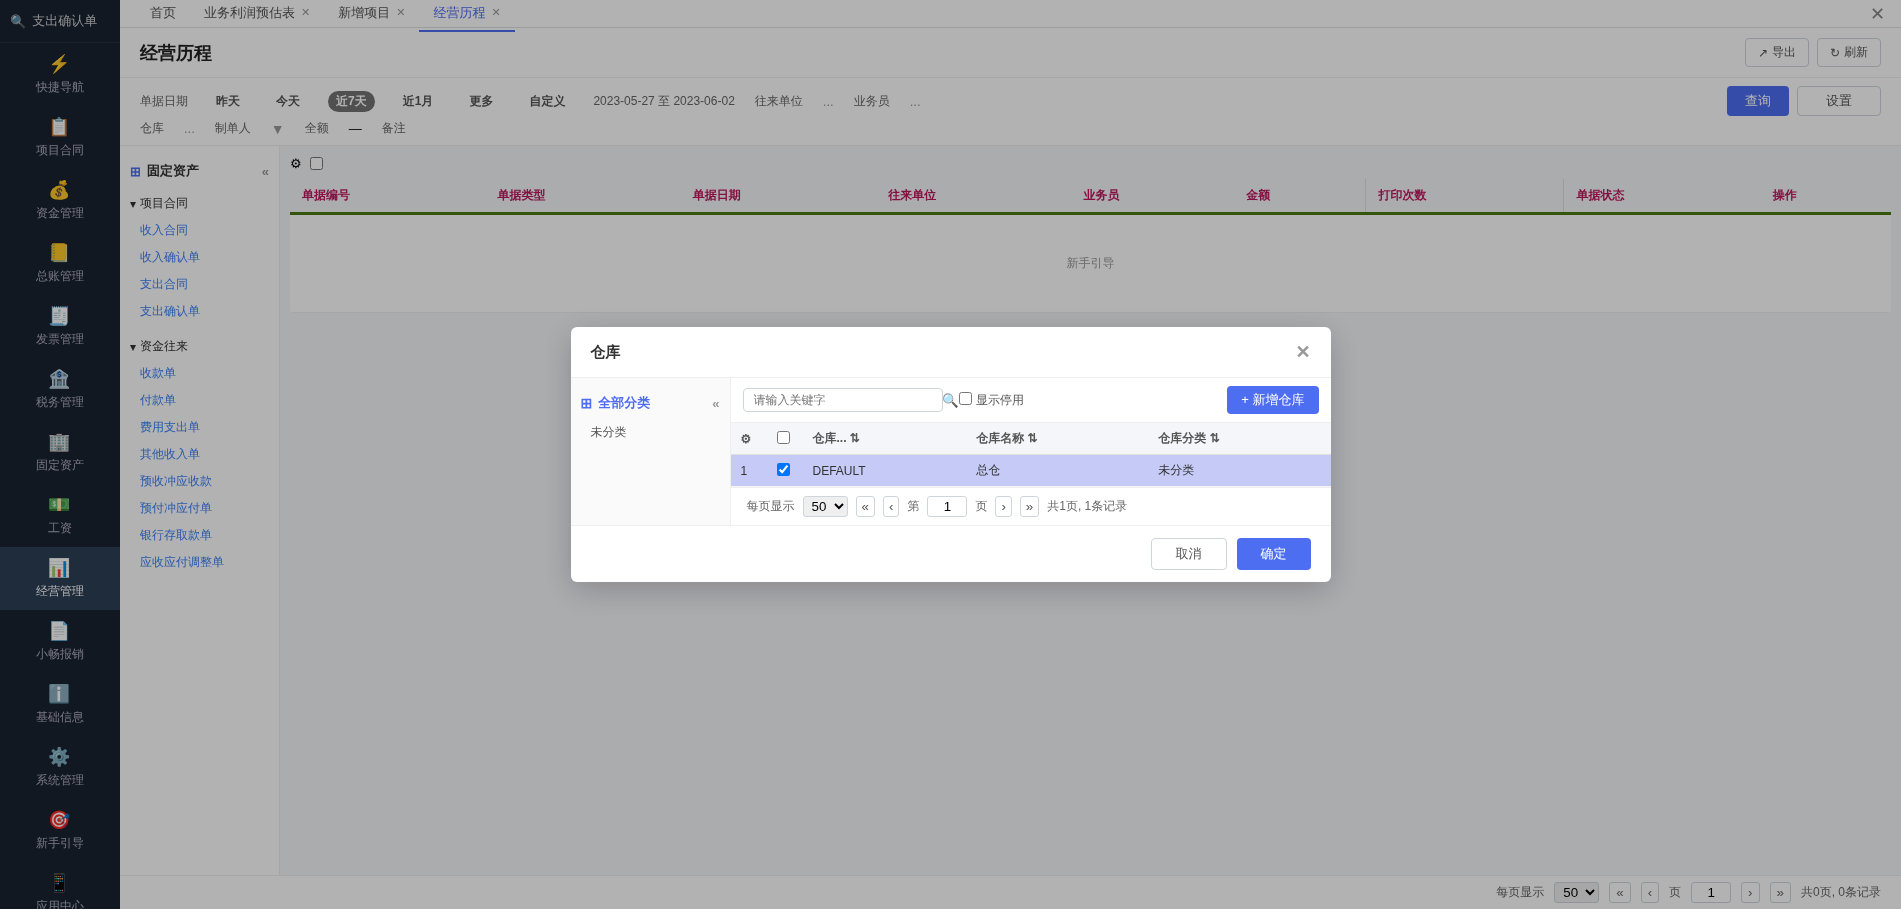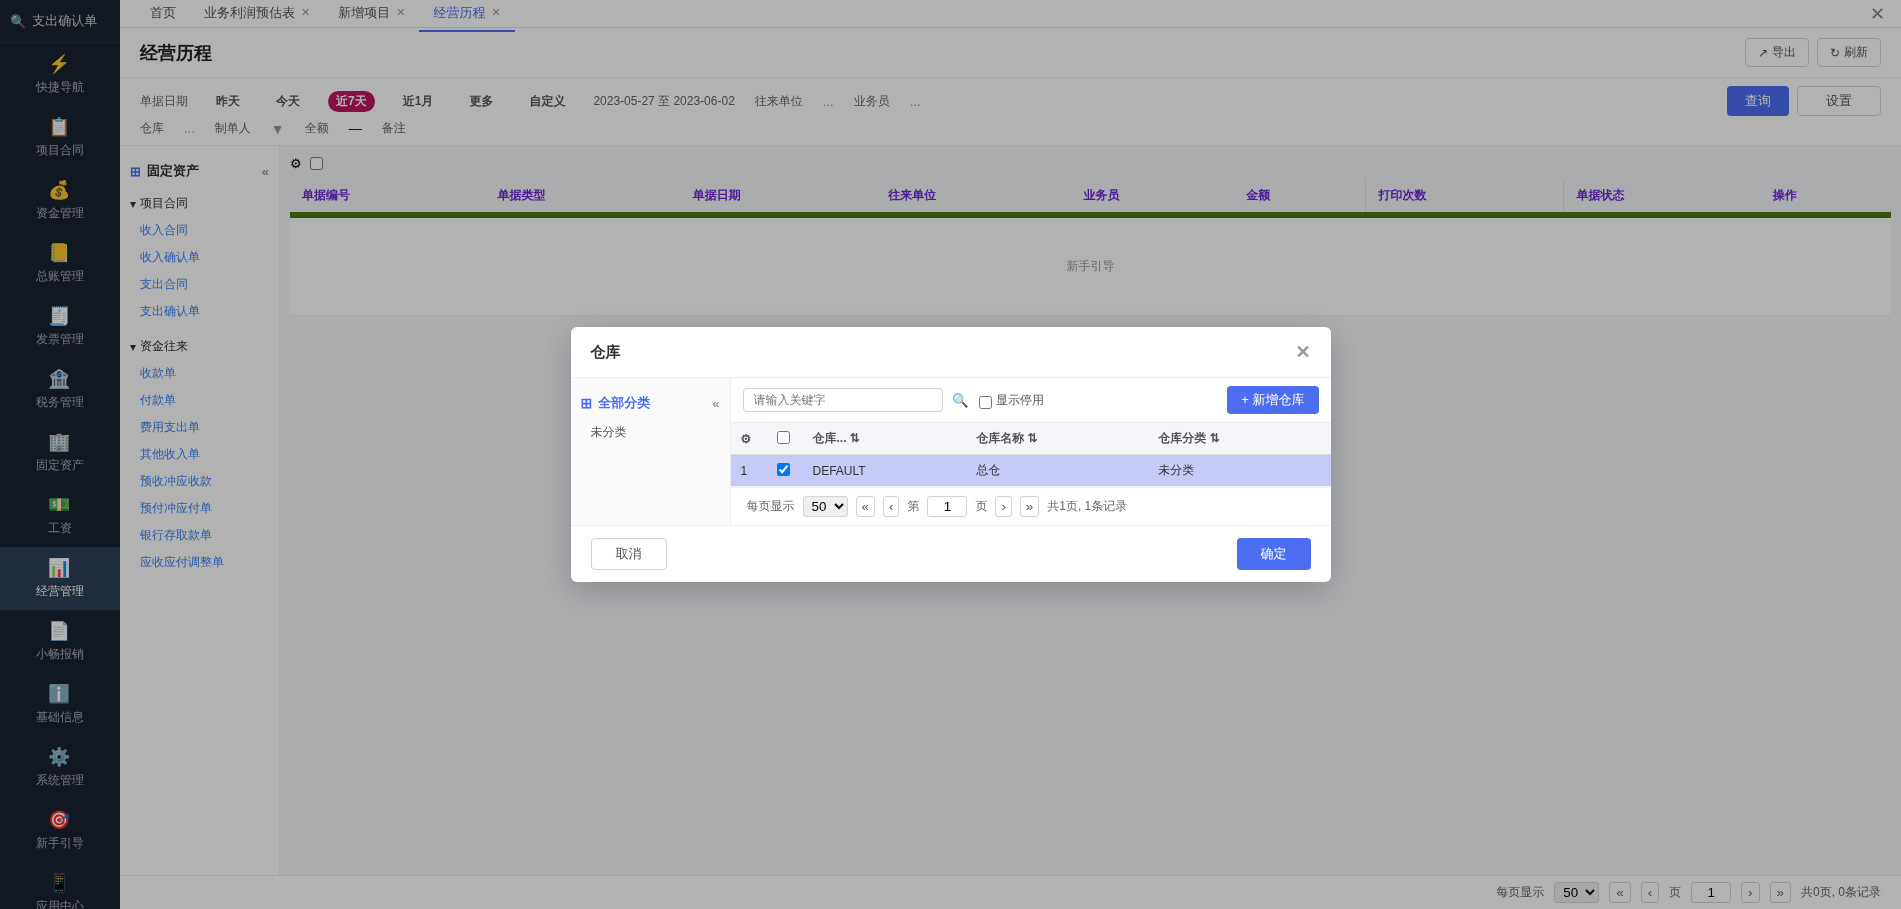--- a/index.html
+++ b/index.html
@@ -55,21 +55,21 @@
 
     
     .filter-bar {
       background: #fff; padding: 8px 20px; border-bottom: 1px solid #eee;
     }
     .filter-row { display: flex; align-items: center; gap: 20px; margin-bottom: 4px; }
     .filter-label { color: #666; font-size: 12px; white-space: nowrap; }
     .date-btn {
       padding: 2px 8px; border-radius: 3px; cursor: pointer; font-size: 12px; color: #555; border: none; background: none; font-weight: bold;
     }
-    .date-btn.active { background: #be185d; color: #fff; border-radius: 12px; }
+    .date-btn.active { background: #737373; color: #fff; border-radius: 12px; }
     .date-range { font-size: 12px; color: #666; }
     .filter-dots { color: #999; cursor: pointer; }
     .filter-select-icon { color: #999; cursor: pointer; font-size: 14px; }
 
     .filter-row2 { display: flex; align-items: center; gap: 20px; }
     .search-btn {
       background: #4e6ef2; color: #fff; border: none; padding: 5px 18px;
       border-radius: 4px; cursor: pointer; font-size: 13px;
     }
     .setting-btn {
@@ -98,21 +98,21 @@
       display: flex; align-items: center; gap: 4px;
     }
 
     
     .table-area { flex: 1; overflow-y: auto; padding: 10px; }
     .table-toolbar { display: flex; align-items: center; gap: 8px; margin-bottom: 8px; }
     .table-container { background: #fff; border-radius: 4px; overflow: hidden; }
     table { width: 100%; border-collapse: collapse; }
     th {
       background: #f5f6fa; padding: 8px 12px; text-align: left;
-      font-size: 12px; color: #6d28d9; border-bottom: 6px solid #4d7c0f;
+      font-size: 12px; color: #be185d; border-bottom: 3px solid #4d7c0f;
       white-space: nowrap;
     }
     td {
       padding: 8px 12px; font-size: 12px; color: #333;
       border-bottom: 1px solid #f0f0f0;
     }
     .no-data { text-align: center; padding: 40px; color: #999; }
     .page-input { width: 40px; border: 1px solid #d0d5dd; border-radius: 3px; text-align: center; padding: 2px; }
     .page-btn { cursor: pointer; padding: 2px 6px; color: #666; border: 1px solid #d0d5dd; border-radius: 3px; background: #fff; }
 
@@ -148,28 +148,28 @@
       font-size: 13px; color: #4e6ef2; cursor: pointer; font-weight: bold;
     }
     .modal-tree-item {
       padding: 6px 10px 6px 20px; font-size: 12px; color: #555; cursor: pointer;
     }
     .modal-tree-collapse { cursor: pointer; margin-left: auto; color: #999; }
 
     
     .modal-content { flex: 1; display: flex; flex-direction: column; overflow: hidden; }
     .modal-toolbar {
-      padding: 8px 12px; display: flex; align-items: center; gap: 10px; border-bottom: 1px solid #eee;
+      padding: 8px 12px; display: flex; align-items: center; gap: 0; border-bottom: 1px solid #eee;
     }
     .modal-search-input {
       border: 1px solid #d0d5dd; border-radius: 4px; padding: 4px 10px;
       font-size: 12px; width: 200px;
     }
     .modal-search-btn { background: none; border: none; cursor: pointer; color: #666; }
-    .modal-checkbox-label { display: flex; align-items: flex-end; gap: 4px; font-size: 12px; color: #555; }
+    .modal-checkbox-label { display: flex; align-items: flex-start; gap: 4px; font-size: 12px; color: #555; }
     .modal-add-btn {
       margin-left: auto; background: #4e6ef2; color: #fff; border: none;
       padding: 5px 14px; border-radius: 4px; cursor: pointer; font-size: 13px;
     }
 
     .modal-table-wrap { flex: 1; overflow-y: auto; }
     .modal-table { width: 100%; border-collapse: collapse; }
     .modal-table th {
       background: #f5f6fa; padding: 7px 10px; font-size: 12px; color: #555;
       border-bottom: 1px solid #e0e0e0; position: sticky; top: 0;
@@ -178,21 +178,21 @@
     .modal-table tr.selected td { background: #c5caf7; }
 
     .modal-footer-bar {
       padding: 8px 16px; border-top: 1px solid #eee; display: flex; align-items: center;
       gap: 8px; font-size: 12px; color: #666;
     }
     .modal-page-input { width: 40px; border: 1px solid #d0d5dd; border-radius: 3px; text-align: center; padding: 2px; }
     .modal-page-btn { cursor: pointer; padding: 2px 5px; border: 1px solid #d0d5dd; border-radius: 3px; background: #fff; color: #555; }
 
     .modal-actions {
-      padding: 12px 20px; display: flex; justify-content: space-between; gap: 10px;
+      padding: 12px 20px; display: flex; justify-content: flex-end; gap: 10px;
       border-top: 1px solid #eee;
     }
     .btn-cancel {
       background: #fff; border: 1px solid #d0d5dd; border-radius: 4px;
       padding: 6px 24px; cursor: pointer; font-size: 13px; color: #555;
     }
     .btn-confirm {
       background: #4e6ef2; color: #fff; border: none; border-radius: 4px;
       padding: 6px 24px; cursor: pointer; font-size: 13px;
     }

